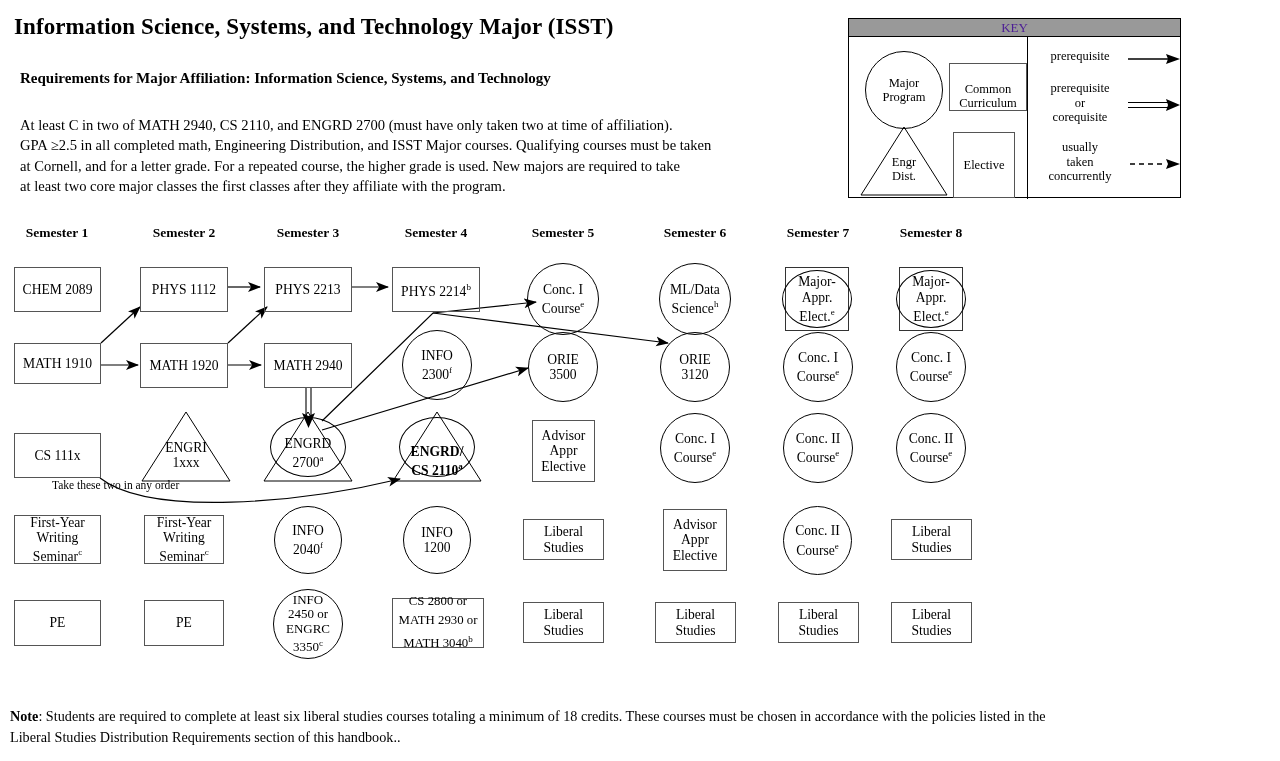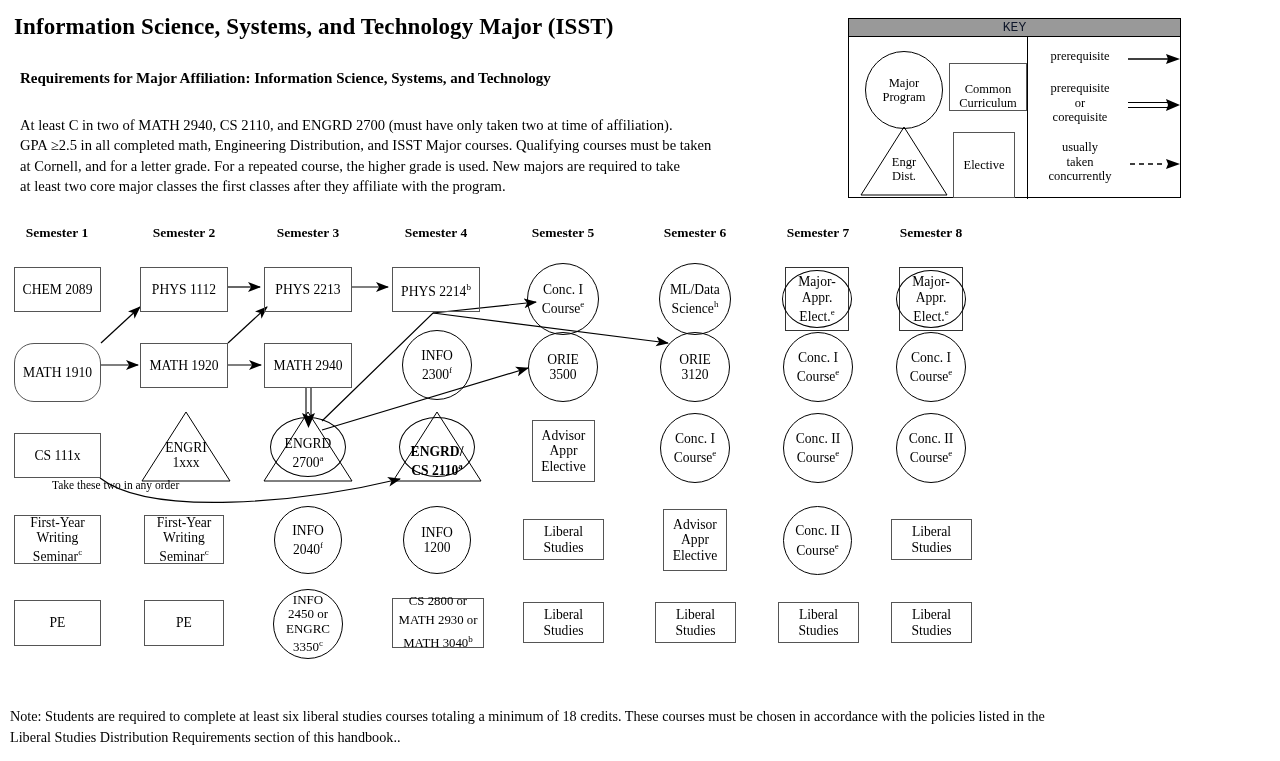--- a/index.html
+++ b/index.html
@@ -24,22 +24,22 @@
     font-size:14.6px;line-height:20.4px;
   }
   #req-body div{white-space:nowrap;}
 
   
   #key-box{
     position:absolute;left:848px;top:18px;width:333px;height:180px;
     border:1px solid #000;box-sizing:border-box;background:#fff;
   }
   #key-title-bar{
-    height:17px;background:#999;color:#0f172a;text-align:center;
-    font-size:13px;line-height:17px;border-bottom:1px solid #000;font-family:Liberation Mono, monospace;
+    height:17px;background:#999;color:#4c1d95;text-align:center;
+    font-size:13px;line-height:17px;border-bottom:1px solid #000;
   }
   #key-body{display:flex;height:162px;}
   #key-left{
     width:178px;border-right:1px solid #000;position:relative;
   }
   #key-right{flex:1;position:relative;}
   .key-circle{
     position:absolute;left:16px;top:14px;width:76px;height:76px;
     border:1px solid #000;border-radius:50%;
     display:flex;align-items:center;justify-content:center;
@@ -101,21 +101,21 @@
 
   #order-note{
     position:absolute;font-size:11.5px;left:52px;top:479px;white-space:nowrap;
   }
 
   
   #foot-note{
     position:absolute;left:10px;top:706px;width:1262px;
     font-size:14.2px;line-height:21px;
   }
-  #foot-note b{font-weight:normal;}
+  #foot-note b{font-weight:bold;}
 </style>
 </head>
 <body>
 
 <div class="page">
 
   <div id="doc-title">Information Science, Systems, and Technology Major (ISST)</div>
 
   <div id="req-heading">Requirements for Major Affiliation:  Information Science, Systems, and Technology</div>
 
@@ -241,21 +241,21 @@
       </div>
     <div class="node sq-circ" style="left:785px;top:42px;width:64px;height:64px;">
       <span class="ring"></span>
       <span class="txt"><span>Major-Appr.<br>Elect.</span><sup>e</sup></span>
       </div>
     <div class="node sq-circ" style="left:899px;top:42px;width:64px;height:64px;">
       <span class="ring"></span>
       <span class="txt"><span>Major-Appr.<br>Elect.</span><sup>e</sup></span>
       </div>
 
-    <div class="node rect" style="left:14px;top:118px;width:87px;height:59px;border-radius:20px;">
+    <div class="node rect" style="left:14px;top:118px;width:87px;height:41px;">
       <span class="txt"><span>MATH 1910</span></span>
       </div>
     <div class="node rect" style="left:140px;top:118px;width:88px;height:45px;">
       <span class="txt"><span>MATH 1920</span></span>
       </div>
     <div class="node rect" style="left:264px;top:118px;width:88px;height:45px;">
       <span class="txt"><span>MATH 2940</span></span>
       </div>
     <div class="node circ" style="left:402px;top:105px;width:70px;height:70px;">
       <span class="txt"><span>INFO<br>2300</span><sup>f</sup></span>

